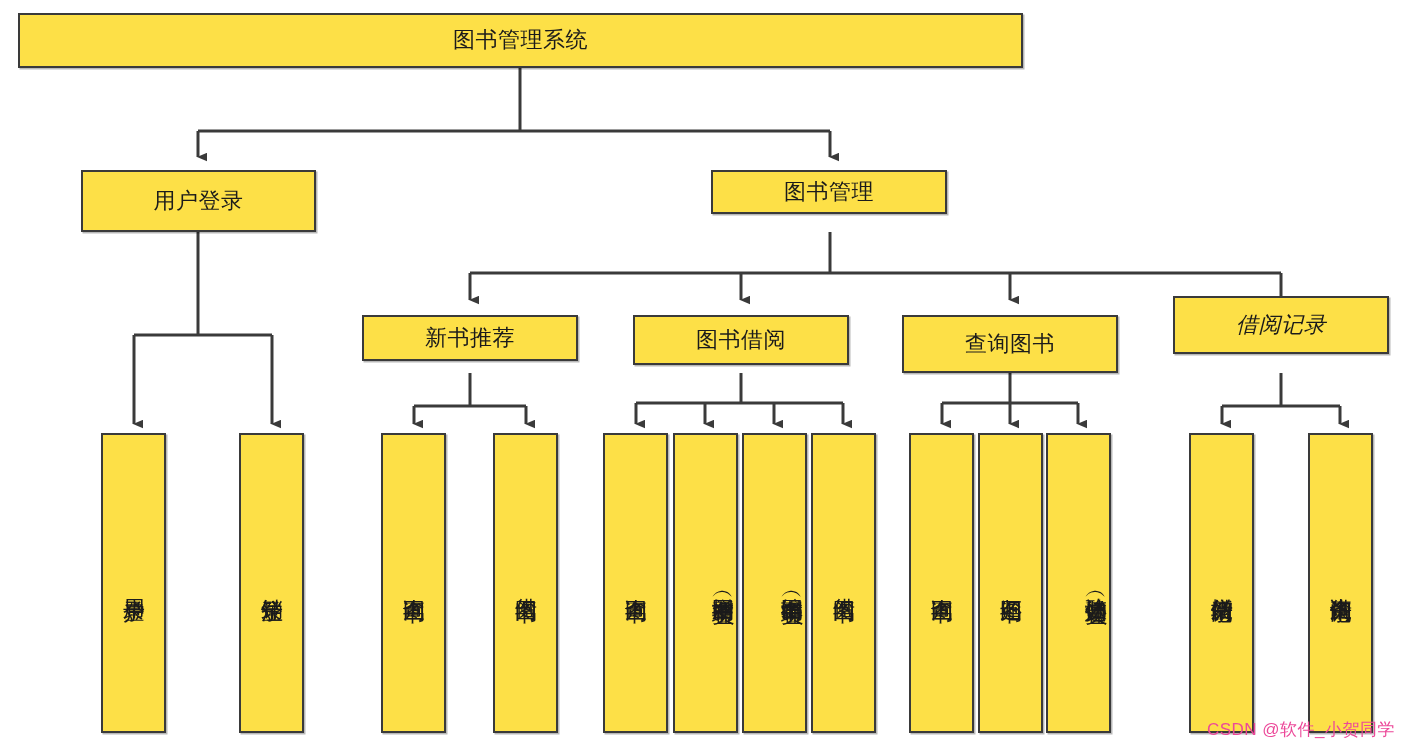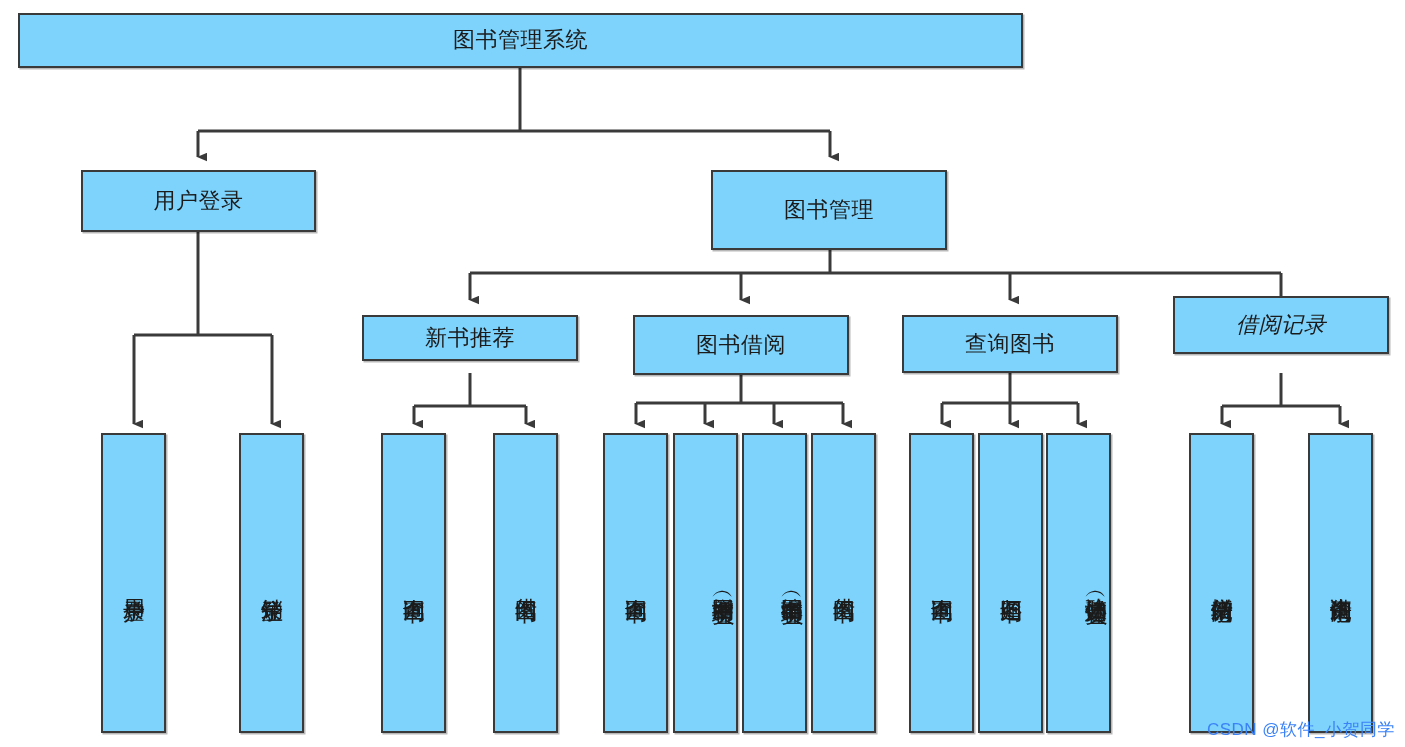--- a/index.html
+++ b/index.html
@@ -18,21 +18,21 @@
     position: absolute;
     left: 0;
     top: 0;
     width: 1405px;
     height: 747px;
   }
   .node-box {
     position: absolute;
     box-sizing: border-box;
     border: 2.5px solid #3a3a3a;
-    background: #7dd3fc;
+    background: #fde047;
     box-shadow: 1.5px 1.5px 0 rgba(0,0,0,0.28);
   }
   .node-label-h {
     position: absolute;
     left: 0; right: 0; top: 0; bottom: 0;
     display: flex;
     align-items: center;
     justify-content: center;
     color: #1b1b1b;
     font-size: 22px;
@@ -64,21 +64,21 @@
     top: 0;
     width: 1405px;
     height: 747px;
     pointer-events: none;
   }
   #watermark {
     position: absolute;
     right: 10px;
     bottom: 6px;
     font-size: 17px;
-    color: #3b82f6;
+    color: #ec4899;
     white-space: nowrap;
     letter-spacing: 0.5px;
   }
 </style>
 </head>
 <body>
 
 <div id="diagram-root">
 
   <svg id="connectors" viewBox="0 0 1405 747" width="1405" height="747" xmlns="http://www.w3.org/2000/svg">
@@ -135,29 +135,29 @@
   </svg>
 
   <div class="node-box" style="left:18px; top:13px; width:1005px; height:55px;">
     <span class="node-label-h">图书管理系统</span>
   </div>
 
   <div class="node-box" style="left:81px; top:170px; width:235px; height:62px;">
     <span class="node-label-h">用户登录</span>
   </div>
 
-  <div class="node-box" style="left:711px; top:170px; width:236px; height:80px;">
+  <div class="node-box" style="left:711px; top:170px; width:236px; height:44px;">
     <span class="node-label-h">图书管理</span>
   </div>
 
   <div class="node-box" style="left:362px; top:315px; width:216px; height:46px;">
     <span class="node-label-h">新书推荐</span>
   </div>
 
-  <div class="node-box" style="left:633px; top:315px; width:216px; height:60px;">
+  <div class="node-box" style="left:633px; top:315px; width:216px; height:50px;">
     <span class="node-label-h">图书借阅</span>
   </div>
 
   <div class="node-box" style="left:902px; top:315px; width:216px; height:58px;">
     <span class="node-label-h">查询图书</span>
   </div>
 
   <div class="node-box" style="left:1173px; top:296px; width:216px; height:58px;font-style:italic;">
     <span class="node-label-h">借阅记录</span>
   </div>

